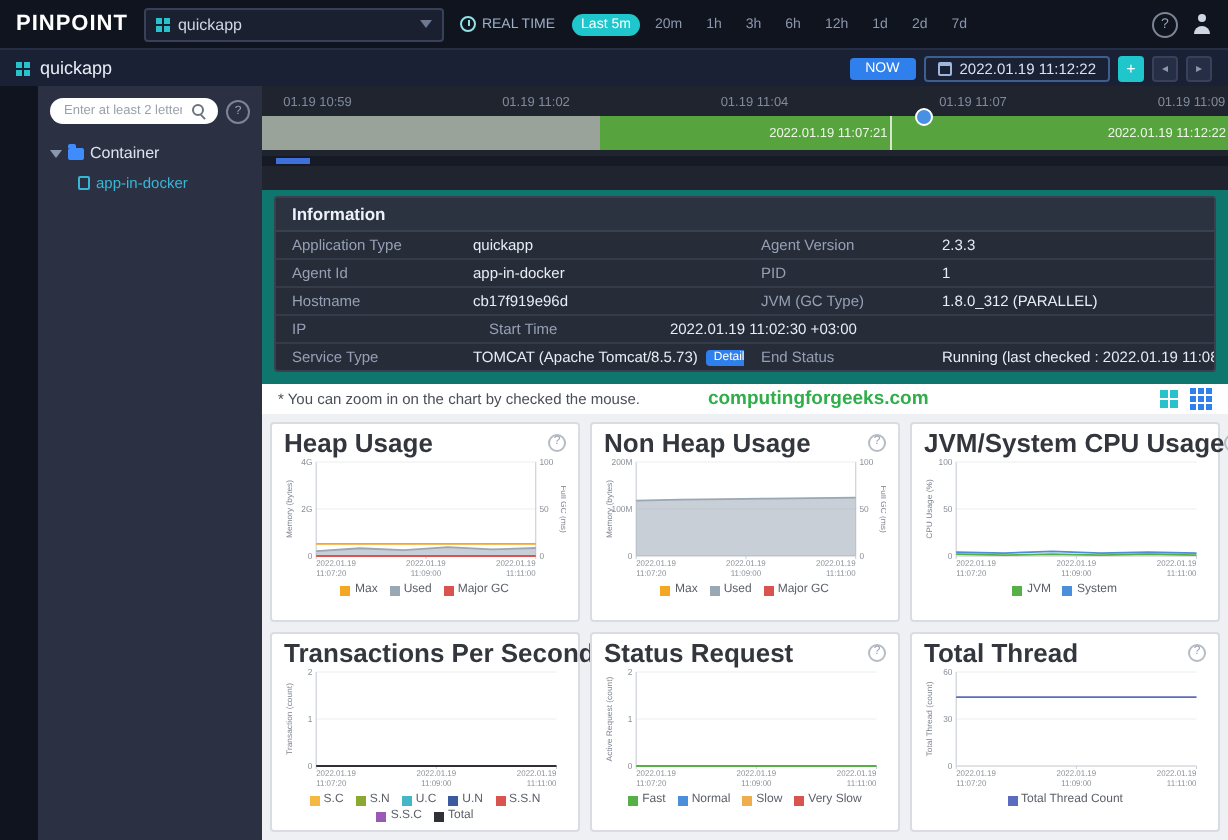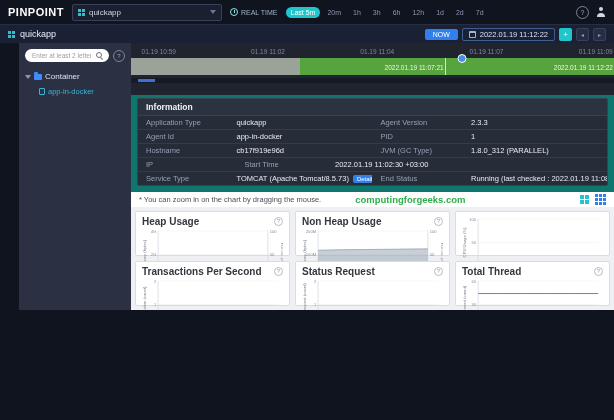--- a/index.html
+++ b/index.html
@@ -1,16 +1,16 @@
 <!DOCTYPE html>
 <html><head>
 <meta charset="utf-8">
 <style>
   html,body{margin:0;padding:0;background:#10141f;}
-  .app{position:relative;width:614px;height:310px;overflow:hidden;font-family:"Liberation Sans",sans-serif;
+  .app{position:relative;width:614px;height:420px;overflow:hidden;font-family:"Liberation Sans",sans-serif;
        -webkit-font-smoothing:antialiased;display:flex;flex-direction:column;}
 
   
   .topbar{height:24px;background:#10141f;display:flex;align-items:center;padding:0 8px;gap:8px;flex-shrink:0;}
   .logo{color:#fff;font-weight:bold;font-size:11px;letter-spacing:.5px;}
   .app-select{width:138px;height:15px;border:1px solid #39415a;background:#1a2030;border-radius:2px;
               display:flex;align-items:center;gap:4px;padding:0 5px;color:#cfd6e4;font-size:8px;cursor:pointer;}
   .caret-down{width:0;height:0;border-left:3px solid transparent;border-right:3px solid transparent;
               border-top:4px solid #6e7890;margin-left:auto;}
   .grid-icon{display:inline-grid;grid-template-columns:3px 3px;gap:1px;}
@@ -103,21 +103,21 @@
   .grid2 i{width:4px;height:4px;background:#27c2cc;display:block;}
   .grid3{display:inline-grid;grid-template-columns:3px 3px 3px;gap:1px;cursor:pointer;}
   .grid3 i{width:3px;height:3px;background:#2f80ed;display:block;}
 
   
   .charts{flex:1;background:#eef0f3;padding:4px;display:grid;grid-template-columns:1fr 1fr 1fr;
           grid-template-rows:1fr 1fr;gap:5px;min-height:0;}
   .chart-card{background:#fff;border:1px solid #d9dde3;border-radius:2px;padding:3px 6px 2px;display:flex;
               flex-direction:column;min-height:0;min-width:0;}
   .chart-head{display:flex;align-items:center;justify-content:space-between;height:12px;flex-shrink:0;}
-  .chart-title{font-size:10px;font-weight:bold;color:#33373d;white-space:nowrap;}
+  .chart-title{font-size:13px;font-weight:bold;color:#33373d;white-space:nowrap;}
   .help-sm{width:9px;height:9px;border:1px solid #b6bcc6;border-radius:50%;color:#9aa1ad;font-size:6px;
            display:flex;align-items:center;justify-content:center;cursor:pointer;flex-shrink:0;box-sizing:border-box;}
   .plot{width:100%;height:64px;flex-shrink:0;display:block;cursor:crosshair;}
   .legend{display:flex;flex-wrap:wrap;justify-content:center;gap:2px 6px;font-size:6px;color:#5a5f68;margin-top:1px;}
   .legend-item{display:flex;align-items:center;gap:2px;cursor:pointer;}
   .swatch{width:5px;height:5px;display:inline-block;}
 </style>
 </head>
 <body>
 
@@ -254,21 +254,21 @@
               <span>TOMCAT (Apache Tomcat/8.5.73)</span>
               <span class="details-badge">Details</span>
             </span>
             <span class="cell-l">End Status</span>
             <span class="cell-v">Running (last checked : 2022.01.19 11:08:10 +03:00)</span>
           </div>
         </div>
       </div>
 
       <div class="note-row">
-        <span class="note-text">* You can zoom in on the chart by dragging the mouse.</span>
+        <span class="note-text">* You can zoom in on the chart by checked the mouse.</span>
         <span class="watermark">computingforgeeks.com</span>
         <span class="note-right">
           <span class="grid2">
               <i></i>
               <i></i>
               <i></i>
               <i></i>
             </span>
           <span class="grid3">
               <i></i>
@@ -372,20 +372,24 @@
                 <span>Used</span>
               </span>
               <span class="legend-item">
                 <span class="swatch" style="background: rgb(217, 83, 79);"></span>
                 <span>Major GC</span>
               </span>
             </div>
         </div>
 
         <div class="chart-card">
+          <div class="chart-head">
+            <span class="chart-title">JVM/System CPU Usage</span>
+            <span class="help-sm">?</span>
+          </div>
           <svg class="plot" preserveAspectRatio="none" viewBox="0 0 149 64">
               <line x1="17" y1="4" x2="144" y2="4" stroke="#ededed" stroke-width="0.5"></line>
               <text x="15" y="5.6" text-anchor="end" font-size="4.4" fill="#8a8f98">100</text>
               <line x1="17" y1="27.5" x2="144" y2="27.5" stroke="#ededed" stroke-width="0.5"></line>
               <text x="15" y="29.1" text-anchor="end" font-size="4.4" fill="#8a8f98">50</text>
               <line x1="17" y1="51" x2="144" y2="51" stroke="#ededed" stroke-width="0.5"></line>
               <text x="15" y="52.6" text-anchor="end" font-size="4.4" fill="#8a8f98">0</text>
               <line x1="17" y1="4" x2="17" y2="51" stroke="#c9ced6" stroke-width="0.6"></line>
               <line x1="17" y1="51" x2="144" y2="51" stroke="#c9ced6" stroke-width="0.6"></line>
               <text x="4" y="27.5" font-size="4.2" fill="#7d828c" text-anchor="middle" transform="rotate(-90 4 27.5)">CPU Usage (%)</text>

